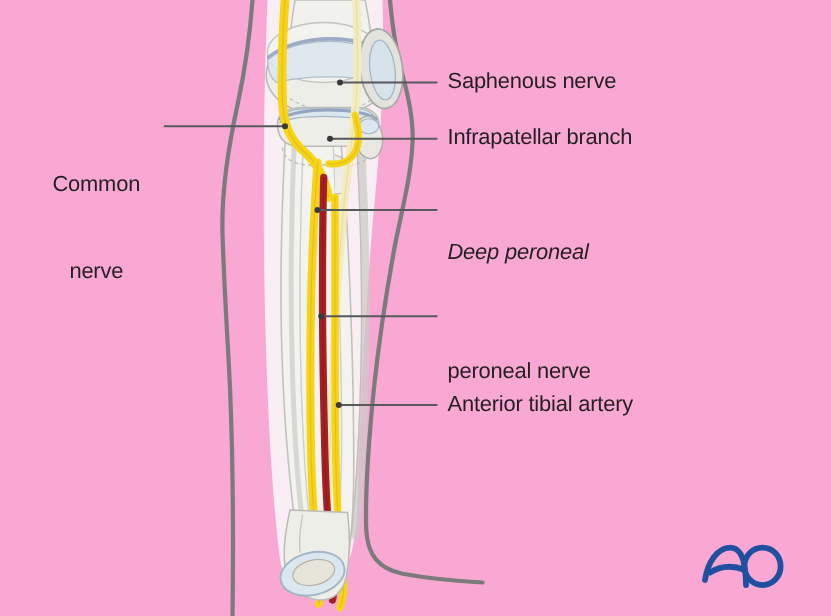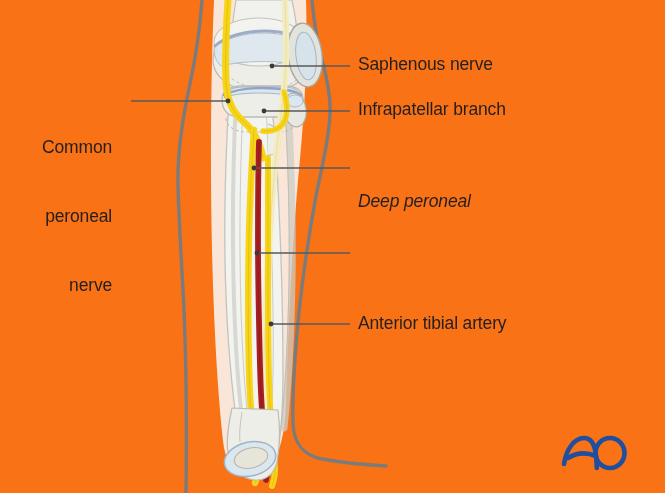--- a/index.html
+++ b/index.html
@@ -7,41 +7,41 @@
     padding: 0;
     background: #ffffff;
   }
   body {
     font-family: "Liberation Sans", sans-serif;
   }
   #figure {
     position: relative;
     width: 665px;
     height: 493px;
-    background: #f97316;
+    background: #f9a8d4;
     overflow: hidden;
   }
   #anatomy-svg {
     position: absolute;
     left: 0;
     top: 0;
     width: 665px;
     height: 493px;
   }
   .label {
     position: absolute;
     font-family: "Liberation Sans", sans-serif;
     font-size: 17.5px;
     line-height: 23px;
     color: #231f20;
     white-space: pre;
     letter-spacing: -0.15px;
   }
   .label-right { text-align: left; }
-  .label-left  { text-align: right; }
+  .label-left  { text-align: center; }
   #label-saphenous      { left: 358px; top: 53px; }
   #label-infrapatellar  { left: 358px; top: 98px; }
   #label-deep-peroneal  { left: 358px; top: 144px; font-style: italic; }
   #label-superficial    { left: 358px; top: 239px; }
   #label-anterior-tibial{ left: 358px; top: 312px; }
   #label-common-peroneal{ left: 42px;  top: 90px; }
   #ao-logo {
     position: absolute;
     left: 558px;
     top: 430px;
@@ -190,27 +190,27 @@
 
   <div class="label label-right" id="label-saphenous">Saphenous nerve</div>
 
   <div class="label label-right" id="label-infrapatellar">Infrapatellar branch</div>
 
   <div class="label label-right" id="label-deep-peroneal">
     <div>Deep peroneal</div>
   </div>
 
   <div class="label label-right" id="label-superficial">
+    <div>peroneal nerve</div>
   </div>
 
   <div class="label label-right" id="label-anterior-tibial">Anterior tibial artery</div>
 
   <div class="label label-left" id="label-common-peroneal">
     <div>Common</div>
-    <div>peroneal</div>
     <div>nerve</div>
   </div>
 
   <svg id="ao-logo" viewBox="0 0 72 46">
     <g fill="none" stroke="#1f4f9e" stroke-width="4.6" stroke-linecap="round" stroke-linejoin="round">
       <path d="M 6 34 C 8 20 16 8 26 8 C 33 8 37 15 38 26 C 38.6 31 38.8 35 38.8 38"></path>
       <path d="M 10 28 C 18 23 28 22 38 26"></path>
       <ellipse cx="52" cy="23" rx="14.5" ry="15"></ellipse>
     </g>
   </svg>

